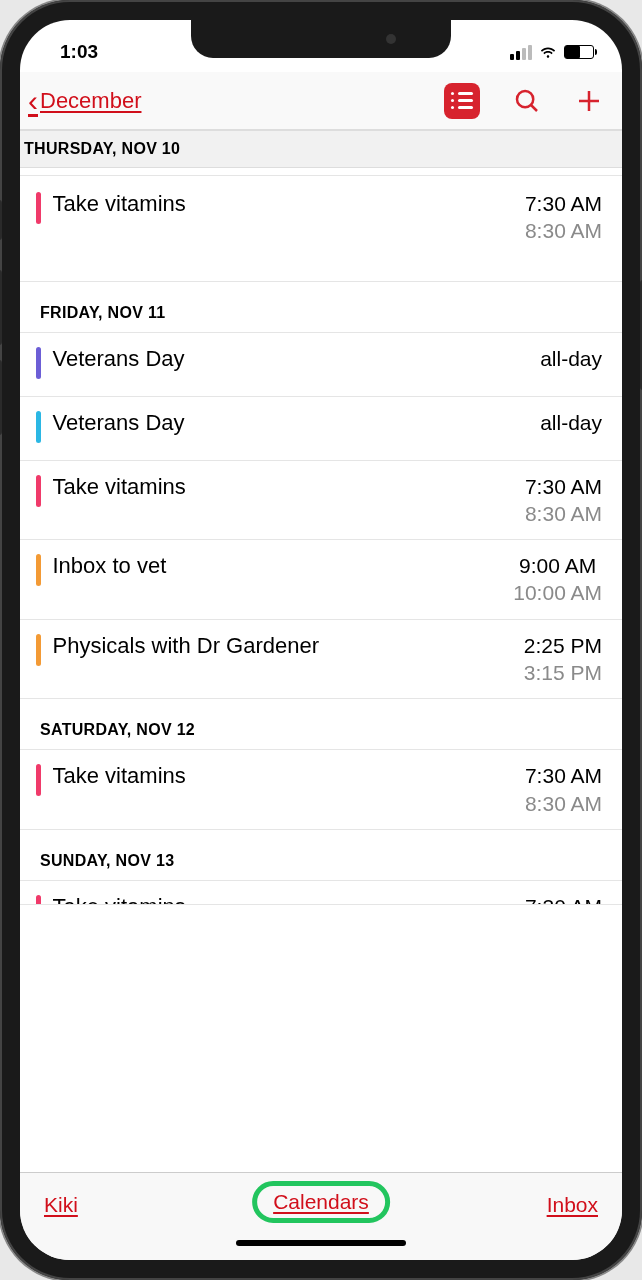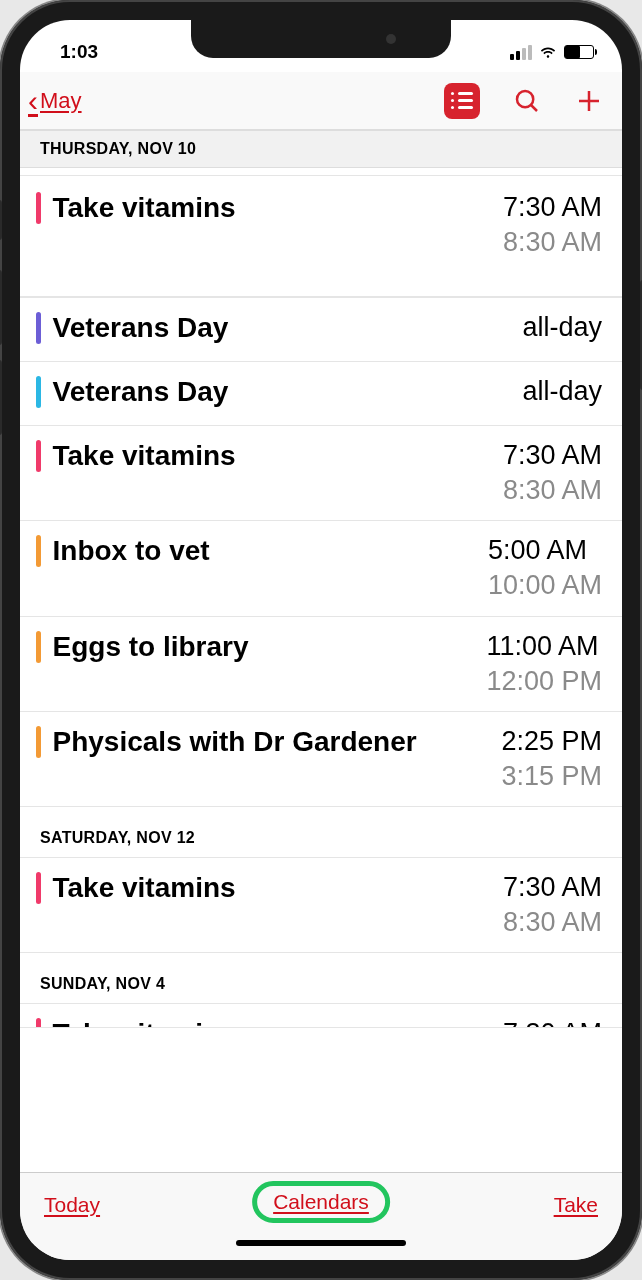--- a/index.html
+++ b/index.html
@@ -92,34 +92,34 @@
   }
   .list-icon .row{display:flex;align-items:center;gap:4px;width:100%;}
   .list-icon .dot2{width:3px;height:3px;background:#fff;border-radius:50%;}
   .list-icon .line{flex:1;height:2.5px;background:#fff;border-radius:2px;}
   .icon-svg{width:30px;height:30px;}
   .search-icon, .plus-icon{color:#d7232e;}
 
   .content { flex:1; overflow:hidden; background:#fff; }
   .section-header{
     background:#f1f1f1;border-top:0.5px solid #ddd;border-bottom:0.5px solid #ddd;
-    padding:9px 20px;font-size:16px;font-weight:700;letter-spacing:0.3px;
+    padding:9px 4px;font-size:16px;font-weight:700;letter-spacing:0.3px;
   }
   .section-header.plain{background:#fff;border:none;padding:22px 20px 10px;}
   .spacer{height:8px;background:#fff;border-bottom:0.5px solid #e5e5e5;}
   .event{
     display:flex;align-items:flex-start;padding:12px 20px 12px 16px;
     border-bottom:0.5px solid #e5e5e5;min-height:64px;
   }
   .event.tall{padding-top:14px;padding-bottom:36px;}
   .event .bar{width:4.5px;height:32px;border-radius:3px;margin-right:12px;margin-top:2px;flex-shrink:0;}
   .event .info{flex:1;}
-  .event .title{font-size:28px;font-weight:700;color:#000;line-height:1.25;}
+  .event .title{font-size:22px;font-weight:400;color:#000;line-height:1.25;}
   .event .loc{font-size:19px;color:#8a8a8a;margin-top:1px;}
-  .event .times{text-align:left;font-size:27px;line-height:1.3;}
+  .event .times{text-align:center;font-size:21px;line-height:1.3;}
   .event .t1{color:#000;}
   .event .t2{color:#8a8a8a;}
 
   .toolbar{
     height:64px;background:#f7f7f7e8;border-top:0.5px solid #ccc;
     display:flex;align-items:center;justify-content:space-between;
     padding:0 24px;font-size:21px;color:#d10f1b;
     position:relative;
   }
   .toolbar a{text-decoration:underline;text-underline-offset:3px;cursor:pointer;}
@@ -160,21 +160,21 @@
           </svg>
         <div class="battery">
             <div class="fill"></div>
           </div>
       </div>
     </div>
 
     <div class="navbar">
       <div class="back">
         <span class="chev">‹</span>
-        <span>May</span>
+        <span>December</span>
       </div>
       <div class="nav-icons">
         <div class="list-icon">
           <div class="row">
               <div class="dot2"></div>
               <div class="line"></div>
             </div>
           <div class="row">
               <div class="dot2"></div>
               <div class="line"></div>
@@ -201,20 +201,21 @@
         <div class="event tall">
           <div class="bar" style="background:#f03a6a"></div>
     <div class="info">
             <div class="title">Take vitamins</div>
           </div>
           <div class="times">
             <div class="t1">7:30 AM</div>
             <div class="t2">8:30 AM</div>
           </div>
         </div>
+        <div class="section-header plain">FRIDAY, NOV 11</div>
         <div style="border-bottom: 0.5px solid rgb(229, 229, 229);"></div>
         <div class="event">
           <div class="bar" style="background:#6c5ed6"></div>
     <div class="info">
             <div class="title">Veterans Day</div>
           </div>
           <div class="times">
             <div class="t1">all-day</div>
           </div>
         </div>
@@ -236,32 +237,22 @@
             <div class="t1">7:30 AM</div>
             <div class="t2">8:30 AM</div>
           </div>
         </div>
         <div class="event">
           <div class="bar" style="background:#f39a35"></div>
     <div class="info">
             <div class="title">Inbox to vet</div>
           </div>
           <div class="times">
-            <div class="t1">5:00 AM</div>
+            <div class="t1">9:00 AM</div>
             <div class="t2">10:00 AM</div>
-          </div>
-        </div>
-        <div class="event">
-          <div class="bar" style="background:#f39a35"></div>
-    <div class="info">
-            <div class="title">Eggs to library</div>
-          </div>
-          <div class="times">
-            <div class="t1">11:00 AM</div>
-            <div class="t2">12:00 PM</div>
           </div>
         </div>
         <div class="event">
           <div class="bar" style="background:#f39a35"></div>
     <div class="info">
             <div class="title">Physicals with Dr Gardener</div>
           </div>
           <div class="times">
             <div class="t1">2:25 PM</div>
             <div class="t2">3:15 PM</div>
@@ -272,40 +263,40 @@
         <div class="event">
           <div class="bar" style="background:#f03a6a"></div>
     <div class="info">
             <div class="title">Take vitamins</div>
           </div>
           <div class="times">
             <div class="t1">7:30 AM</div>
             <div class="t2">8:30 AM</div>
           </div>
         </div>
-        <div class="section-header plain">SUNDAY, NOV 4</div>
+        <div class="section-header plain">SUNDAY, NOV 13</div>
         <div style="border-bottom: 0.5px solid rgb(229, 229, 229);"></div>
         <div class="cut">
           <div class="event">
             <div class="bar" style="background:#f03a6a"></div>
     <div class="info">
               <div class="title">Take vitamins</div>
             </div>
             <div class="times">
               <div class="t1">7:30 AM</div>
               <div class="t2"></div>
             </div>
           </div>
         </div>
       </div>
 
     <div class="toolbar">
-      <a>Today</a>
+      <a>Kiki</a>
       <div class="highlight">
         <a>Calendars</a>
       </div>
-      <a>Take</a>
+      <a>Inbox</a>
     </div>
     <div class="home-ind">
         <div class="bar2"></div>
       </div>
   </div>
 </div>
 
 </body></html>

